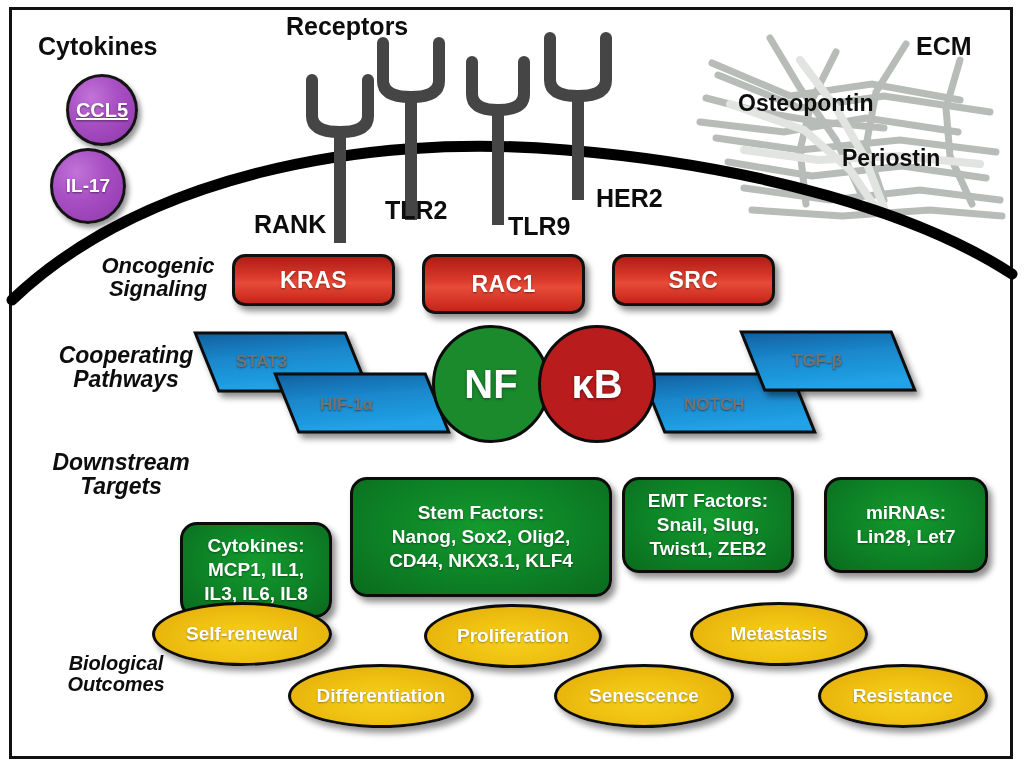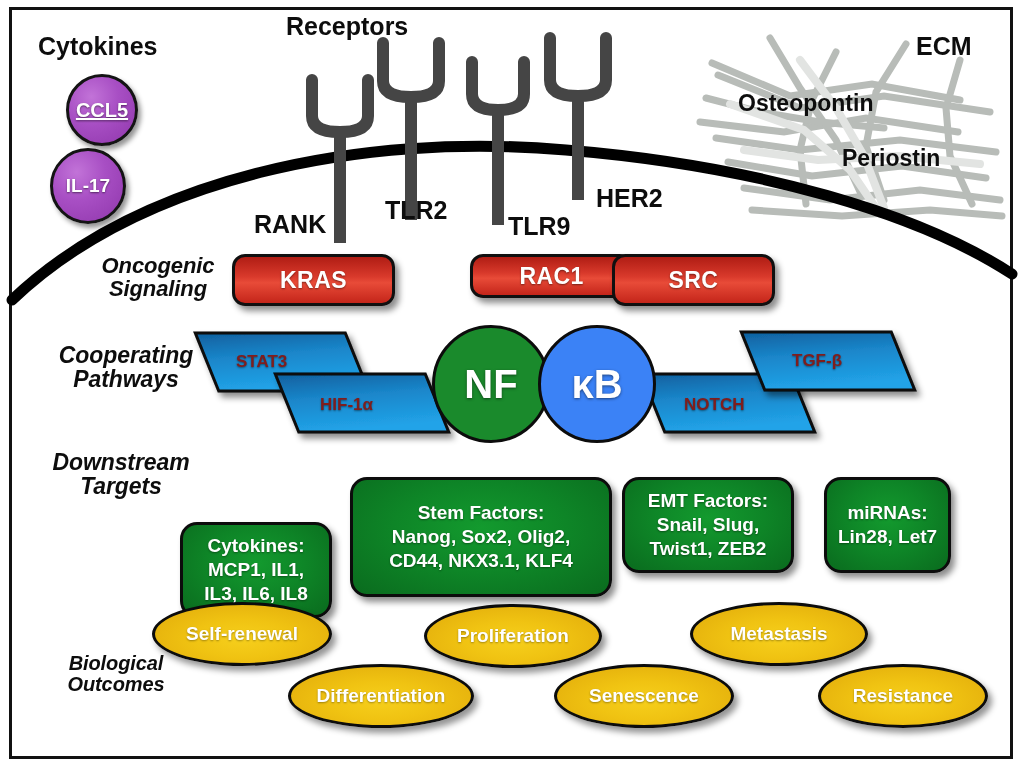--- a/index.html
+++ b/index.html
@@ -71,21 +71,21 @@
     justify-content: center;
     color: #ffffff;
     font-weight: bold;
     font-size: 23px;
     letter-spacing: 0.4px;
     text-shadow: 0 1px 2px rgba(0,0,0,0.45);
     box-sizing: border-box;
   }
   .paraTxt {
     position: absolute;
-    color: #7f1d1d;
+    color: #737373;
     font-weight: bold;
     font-size: 17px;
     text-shadow: 0 1px 2px rgba(0,0,0,0.45);
     white-space: nowrap;
     z-index: 3;
   }
 
   
   .nfcircle {
     position: absolute;
@@ -207,21 +207,21 @@
 Signaling</div>
   <div class="rowlabel" style="left:36px; top:343px; width:180px; text-align:center; font-size:23px;">Cooperating
 Pathways</div>
   <div class="rowlabel" style="left:26px; top:450px; width:190px; text-align:center; font-size:23px;">Downstream
 Targets</div>
   <div class="rowlabel" style="left:26px; top:653px; width:180px; text-align:center; font-size:20px;">Biological
 Outcomes</div>
 
   <div class="layer" id="oncogenic-layer">
       <div class="redbox" style="left: 232px; top: 254px; width: 163px; height: 52px;">KRAS</div>
-      <div class="redbox" style="left: 422px; top: 254px; width: 163px; height: 44px; margin-left: 48px;">RAC1</div>
+      <div class="redbox" style="left: 422px; top: 254px; width: 163px; height: 60px;">RAC1</div>
       <div class="redbox" style="left: 612px; top: 254px; width: 163px; height: 52px;">SRC</div>
     </div>
 
   <div class="layer" id="parallelogram-layer"><svg viewBox="0 0 1024 770" width="1024" height="770">
         <defs>
           <linearGradient id="blueGrad" x1="0" y1="0" x2="0.25" y2="1">
             <stop offset="0%" stop-color="#0f5f9e"></stop>
             <stop offset="45%" stop-color="#1a86ca"></stop>
             <stop offset="100%" stop-color="#21a3e8"></stop>
           </linearGradient>
@@ -230,34 +230,34 @@
           </filter>
         </defs>
         <polygon points="218.71676054921954,391 195.28323945078046,333 345.28323945078046,333 368.71676054921954,391" fill="url(#blueGrad)" stroke="#0c0c0c" stroke-width="3" filter="url(#pShadow)"></polygon>
         <polygon points="298.71676054921954,432 275.28323945078046,374 425.28323945078046,374 448.71676054921954,432" fill="url(#blueGrad)" stroke="#0c0c0c" stroke-width="3" filter="url(#pShadow)"></polygon>
         <polygon points="664.7167605492195,432 641.2832394507805,374 791.2832394507805,374 814.7167605492195,432" fill="url(#blueGrad)" stroke="#0c0c0c" stroke-width="3" filter="url(#pShadow)"></polygon>
         <polygon points="764.7167605492195,390 741.2832394507805,332 891.2832394507805,332 914.7167605492195,390" fill="url(#blueGrad)" stroke="#0c0c0c" stroke-width="3" filter="url(#pShadow)"></polygon>
       </svg><div class="paraTxt" style="left: 236px; top: 352px;">STAT3</div><div class="paraTxt" style="left: 320px; top: 395px;">HIF-1α</div><div class="paraTxt" style="left: 684px; top: 395px;">NOTCH</div><div class="paraTxt" style="left: 792px; top: 351px;">TGF-β</div></div>
 
   <div class="layer" id="nfkb-layer">
       <div class="nfcircle" style="left: 432px; top: 325px; width: 118px; height: 118px; background: rgb(26, 138, 44); z-index: 10;">NF</div>
-      <div class="nfcircle" style="left: 538px; top: 325px; width: 118px; height: 118px; background: #3b82f6; z-index: 11;">κB</div>
+      <div class="nfcircle" style="left: 538px; top: 325px; width: 118px; height: 118px; background: #b91c1c; z-index: 11;">κB</div>
     </div>
 
   <div class="layer" id="downstream-layer">
       <div class="greenbox" style="left: 180px; top: 477px; width: 152px; height: 96px; font-size: 19px; margin-top: 45px;">Cytokines:
 MCP1, IL1,
 IL3, IL6, IL8</div>
       <div class="greenbox" style="left: 350px; top: 477px; width: 262px; height: 120px; font-size: 19px;">Stem Factors:
 Nanog, Sox2, Olig2,
 CD44, NKX3.1, KLF4</div>
       <div class="greenbox" style="left: 622px; top: 477px; width: 172px; height: 96px; font-size: 19px;">EMT Factors:
 Snail, Slug,
 Twist1, ZEB2</div>
-      <div class="greenbox" style="left: 824px; top: 477px; width: 127px; height: 96px; font-size: 19px;">miRNAs:
+      <div class="greenbox" style="left: 824px; top: 477px; width: 164px; height: 96px; font-size: 19px;">miRNAs:
 Lin28, Let7</div>
     </div>
 
   <div class="layer" id="outcomes-layer">
       <div class="oval" style="left: 152px; top: 602px; width: 180px; height: 64px;">Self-renewal</div>
       <div class="oval" style="left: 288px; top: 664px; width: 186px; height: 64px;">Differentiation</div>
       <div class="oval" style="left: 424px; top: 604px; width: 178px; height: 64px;">Proliferation</div>
       <div class="oval" style="left: 554px; top: 664px; width: 180px; height: 64px;">Senescence</div>
       <div class="oval" style="left: 690px; top: 602px; width: 178px; height: 64px;">Metastasis</div>
       <div class="oval" style="left: 818px; top: 664px; width: 170px; height: 64px;">Resistance</div>

